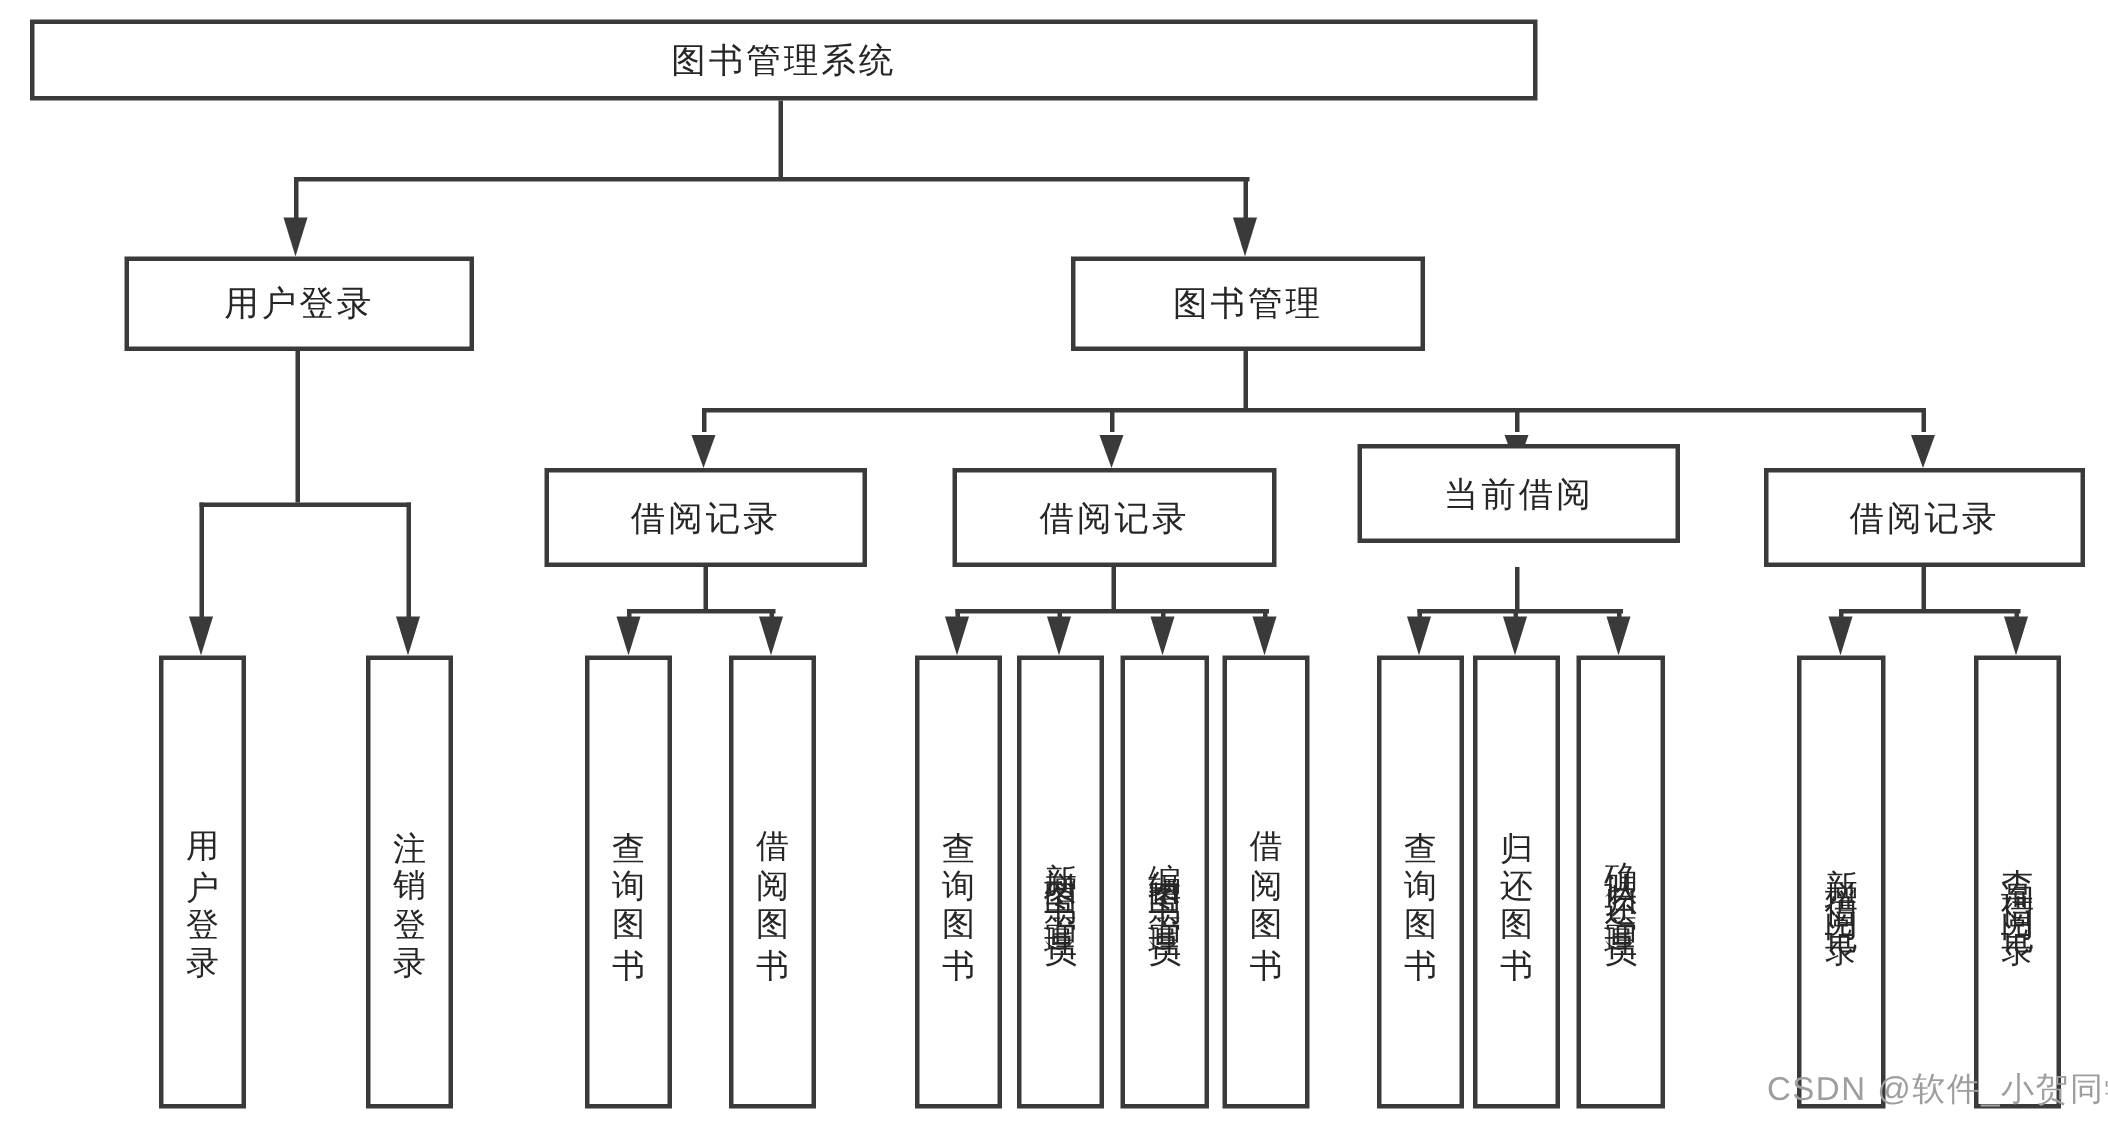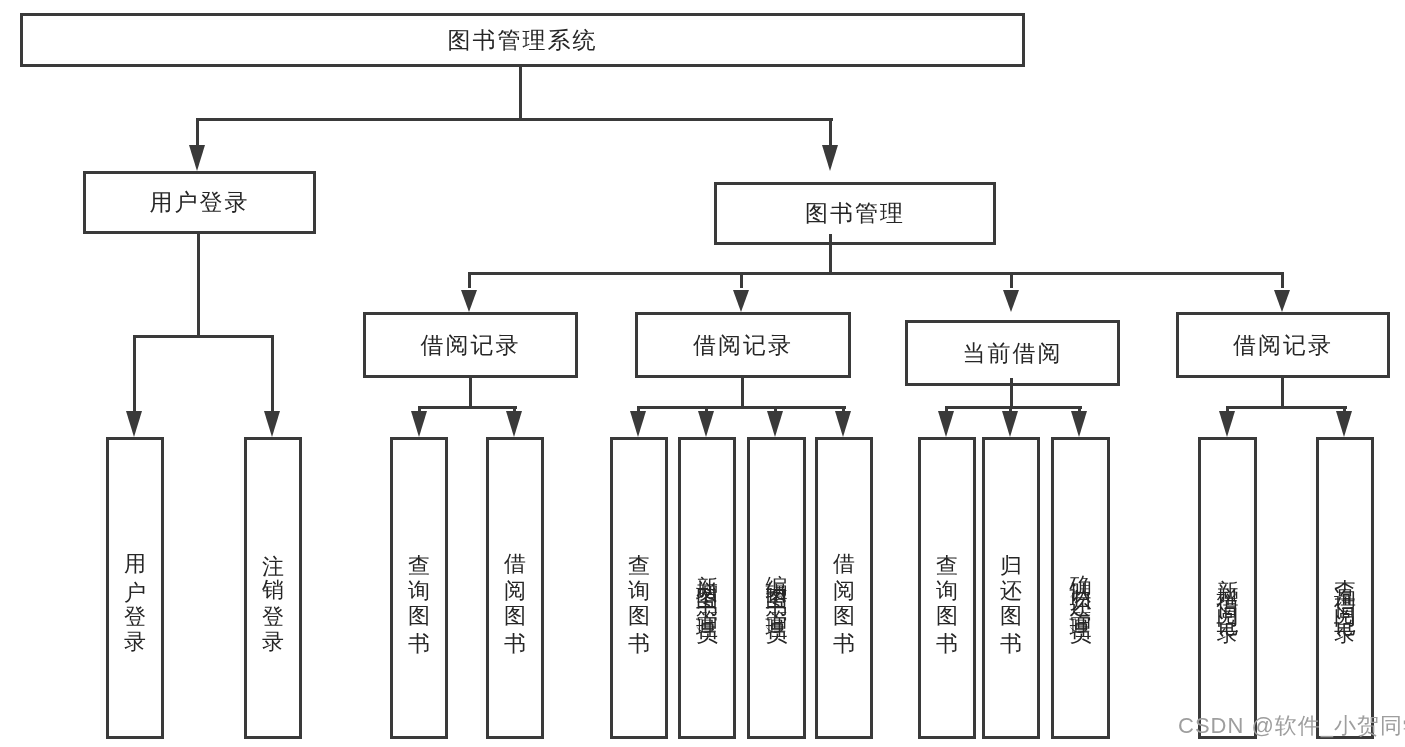--- a/index.html
+++ b/index.html
@@ -83,21 +83,21 @@
   <div class="vl" style="left:519px;top:67px;height:51px"></div>
   <div class="hl" style="left:197px;top:118px;width:636px"></div>
   <div class="vl" style="left:196px;top:118px;height:31px"></div>
   <div class="ah" style="left:189px;top:145px"></div>
   <div class="vl" style="left:829px;top:118px;height:31px"></div>
   <div class="ah" style="left:822px;top:145px"></div>
 
   <div class="node" style="left:83px;top:171px;width:233px;height:63px">
     <span>用户登录</span>
   </div>
-  <div class="node" style="left:714px;top:182px;width:282px;height:63px">
+  <div class="node" style="left:714px;top:171px;width:236px;height:63px">
     <span>图书管理</span>
   </div>
 
   <div class="vl" style="left:197px;top:234px;height:101px"></div>
   <div class="hl" style="left:133px;top:335px;width:141px"></div>
   <div class="vl" style="left:133px;top:335px;height:78px"></div>
   <div class="ah" style="left:126px;top:411px"></div>
   <div class="vl" style="left:271px;top:335px;height:78px"></div>
   <div class="ah" style="left:264px;top:411px"></div>
 
@@ -111,21 +111,21 @@
   <div class="ah short" style="left:1003px;top:290px"></div>
   <div class="vl" style="left:1281px;top:272px;height:16px"></div>
   <div class="ah short" style="left:1274px;top:290px"></div>
 
   <div class="node" style="left:363px;top:312px;width:215px;height:66px">
     <span>借阅记录</span>
   </div>
   <div class="node" style="left:635px;top:312px;width:216px;height:66px">
     <span>借阅记录</span>
   </div>
-  <div class="node" style="left:905px;top:320px;width:215px;height:66px">
+  <div class="node" style="left:905px;top:296px;width:215px;height:66px">
     <span>当前借阅</span>
   </div>
   <div class="node" style="left:1176px;top:312px;width:214px;height:66px">
     <span>借阅记录</span>
   </div>
 
   <div class="vl" style="left:469px;top:378px;height:28px"></div>
   <div class="hl" style="left:418px;top:406px;width:99px"></div>
   <div class="vl" style="left:418px;top:406px;height:9px"></div>
   <div class="ah" style="left:411px;top:411px"></div>

